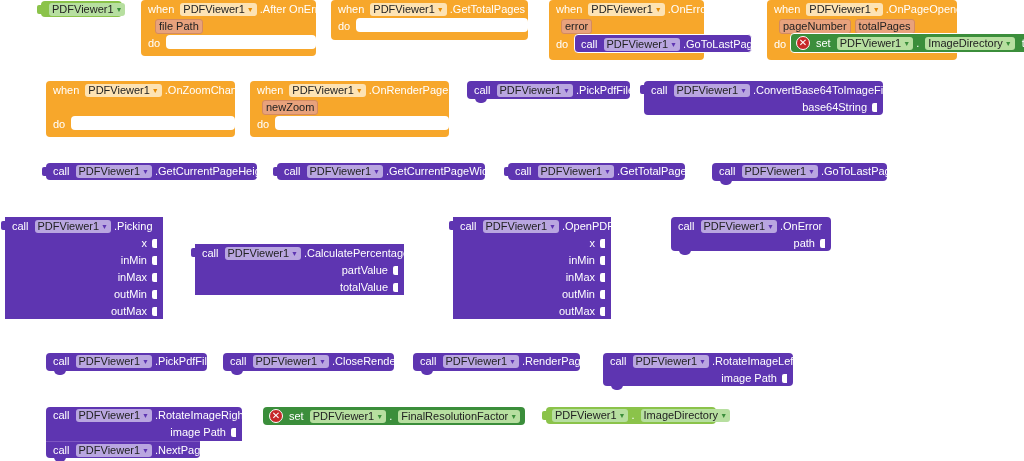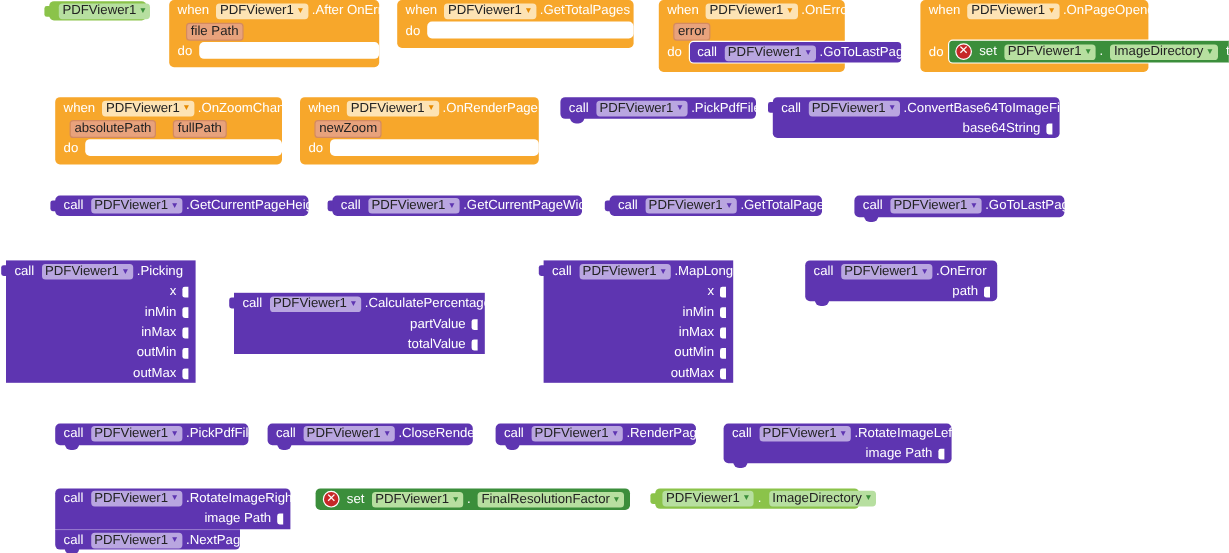--- a/index.html
+++ b/index.html
@@ -17,21 +17,21 @@
   .kw { color:#fff; margin-right:6px; }
   .meth { color:#fff; }
   .dd { display:inline-flex; align-items:center; border-radius:3px; padding:0 3px; height:13px; line-height:13px; color:#222; margin-right:3px; }
   .dd .arr { font-size:7px; margin-left:2px; }
   .ev .dd { background:#fde3b4; }
   .ev .dd .arr { color:#e68a00; }
   .call .dd { background:#b9a6e0; }
   .call .dd .arr { color:#5e35b1; }
   .setb .dd, .getb .dd { background:#b7dfa0; }
   .setb .dd .arr, .getb .dd .arr { color:#3b8e3b; }
-  .param { display:inline-block; background:#e8a27c; color:#222; border-radius:3px; padding:0 3px; height:13px; line-height:13px; margin-right:14px; border:1px solid #d48a60; }
+  .param { display:inline-block; background:#e8a27c; color:#222; border-radius:3px; padding:0 3px; height:13px; line-height:13px; margin-right:4px; border:1px solid #d48a60; }
   .slot { position:absolute; background:#fff; border-radius:4px; }
   .arg { position:absolute; right:6px; display:flex; align-items:center; height:16px; color:#fff; }
   .sock { display:inline-block; width:5px; height:9px; background:#fff; border-radius:2px 0 0 2px; margin-left:5px; }
   .plug { position:absolute; left:-4px; top:4px; width:5px; height:9px; border-radius:2px 0 0 2px; }
   .notch { position:absolute; left:8px; bottom:-4px; width:12px; height:5px; border-radius:0 0 5px 5px; }
   .xicon { display:inline-flex; width:12px; height:12px; border-radius:50%; background:#c62828; color:#fff; font-size:10px; align-items:center; justify-content:center; margin-right:6px; border:1px solid #fff; line-height:1; }
 </style>
 </head>
 <body>
 
@@ -107,20 +107,24 @@
 
 <div class="blk ev" style="left:767px;top:0;width:190px;height:60px;">
   <div class="row" style="left:7px;top:1px;">
     <span class="kw">when</span>
     <span class="dd">
         <span>PDFViewer1</span>
         <span class="arr">▼</span>
       </span>
     <span class="meth">.OnPageOpened</span>
   </div>
+  <div class="row" style="left:12px;top:18px;">
+    <span class="param">pageNumber</span>
+    <span class="param">totalPages</span>
+  </div>
   <div class="row" style="left:7px;top:36px;">
       <span class="kw">do</span>
     </div>
 </div>
 <div class="blk setb" style="left:790px;top:33px;width:240px;height:20px;border:1px solid #fff;">
   <div class="row" style="left:5px;top:1px;">
     <span class="xicon">✕</span>
     <span class="kw">set</span>
     <span class="dd">
         <span>PDFViewer1</span>
@@ -137,24 +141,20 @@
 
 <div class="blk ev" style="left:46px;top:81px;width:189px;height:56px;">
   <div class="row" style="left:7px;top:1px;">
     <span class="kw">when</span>
     <span class="dd">
         <span>PDFViewer1</span>
         <span class="arr">▼</span>
       </span>
     <span class="meth">.OnZoomChanged</span>
   </div>
-  <div class="row" style="left:12px;top:18px;">
-    <span class="param">absolutePath</span>
-    <span class="param">fullPath</span>
-  </div>
   <div class="row" style="left:7px;top:35px;">
       <span class="kw">do</span>
     </div>
   <div class="slot" style="left:25px;top:35px;width:164px;height:14px;"></div>
 </div>
 
 <div class="blk ev" style="left:250px;top:81px;width:199px;height:56px;">
   <div class="row" style="left:7px;top:1px;">
     <span class="kw">when</span>
     <span class="dd">
@@ -301,21 +301,21 @@
 </div>
 
 <div class="blk call" style="left:453px;top:217px;width:158px;height:102px;border-radius:0;">
   <div class="plug" style="background:#5e35b1;"></div>
   <div class="row" style="left:7px;top:1px;">
     <span class="kw">call</span>
     <span class="dd">
         <span>PDFViewer1</span>
         <span class="arr">▼</span>
       </span>
-    <span class="meth">.MapLong</span>
+    <span class="meth">.OpenPDF</span>
   </div>
   <div class="arg" style="top:18px;">
       <span>x</span>
       <span class="sock"></span>
     </div>
   <div class="arg" style="top:35px;">
       <span>inMin</span>
       <span class="sock"></span>
     </div>
   <div class="arg" style="top:52px;">

